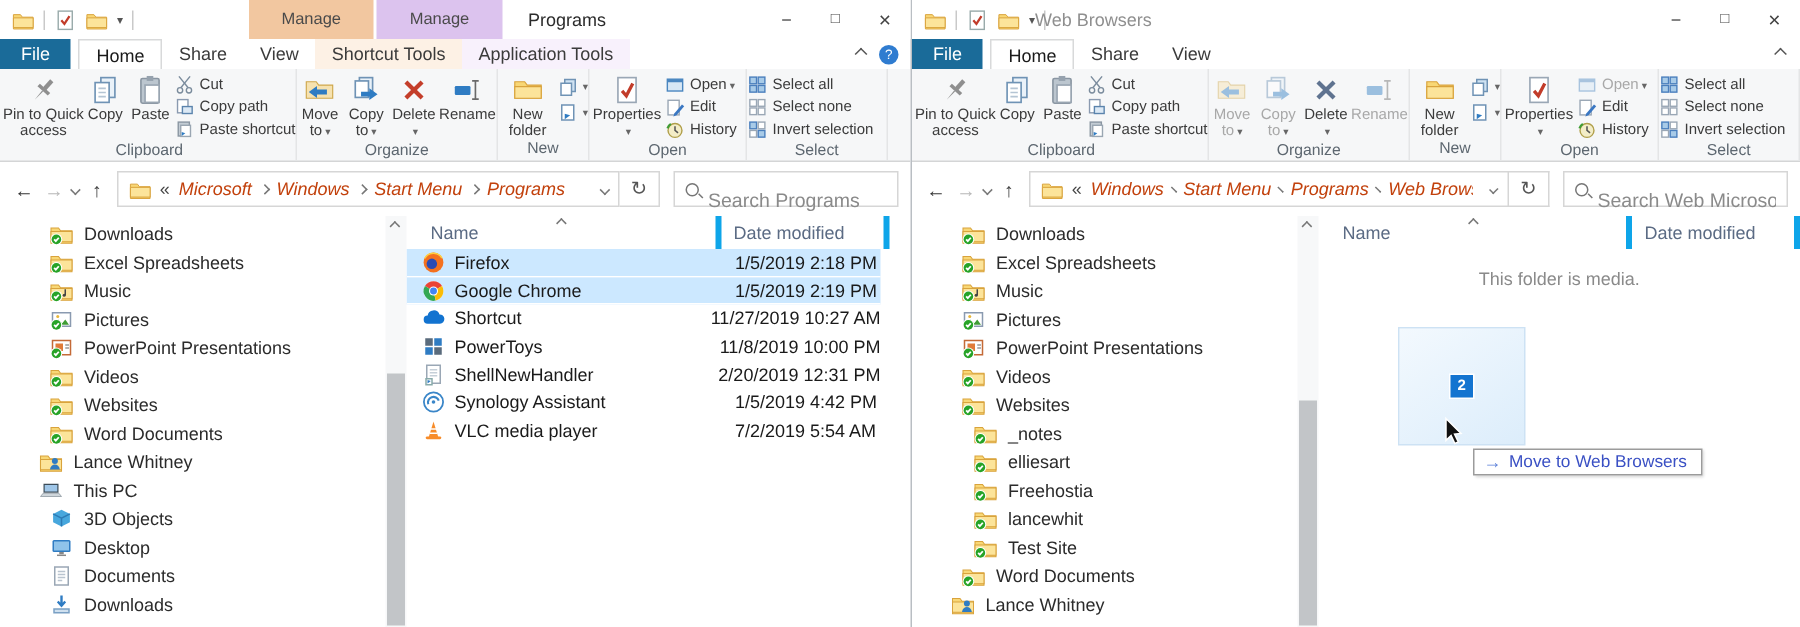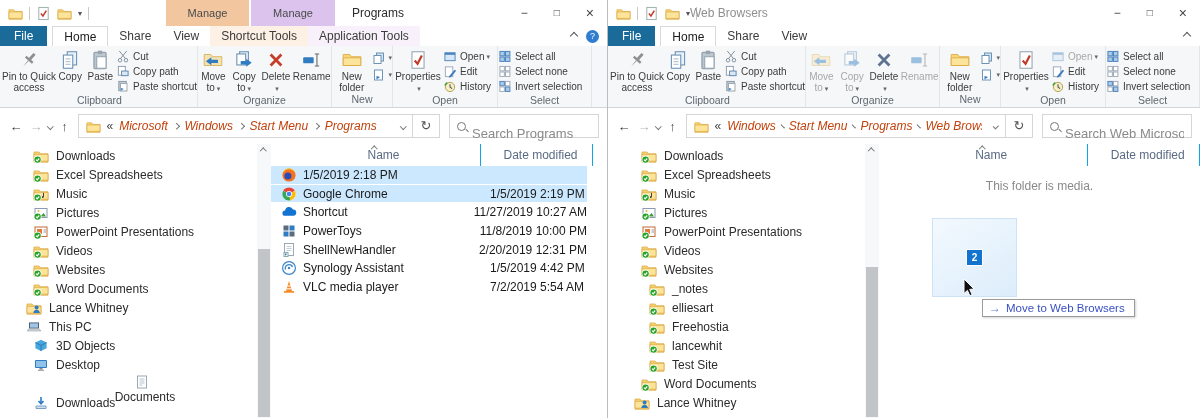--- a/index.html
+++ b/index.html
@@ -89,21 +89,21 @@
   .sidebar { width:257px; padding-top:2px; overflow:hidden; flex:0 0 auto; }
   .sb-item { height:19px; display:flex; align-items:center; font-size:12px; color:#2b2b2b; white-space:nowrap; }
   .sb-ic { width:16px; height:16px; margin-right:7px; flex:0 0 auto; }
   .sb-ic svg { width:100%; height:100%; }
   .vscroll { width:14px; background:#f7f8f9; position:relative; flex:0 0 auto; }
   .vscroll .chev { position:absolute; left:4px; top:5px; }
   .thumb { position:absolute; left:1px; right:1px; background:#c2c5c8; }
 
   .filepane { flex:1; position:relative; font-size:12px; overflow:hidden; min-width:0; }
   .colheaders { position:relative; height:22px; display:flex; color:#5b6b84; }
-  .ch { line-height:22px; border-right:1px solid #0ea5e9;text-align:center; }
+  .ch { line-height:22px; border-right:4px solid #0ea5e9; }
   .ch.name { width:210px; padding-left:16px; }
   .ch.date { width:112px; padding-left:8px; }
   .colsort { position:absolute; left:101px; top:3px; border-color:#888; }
   .rows { width:316px; }
   .file-row { height:18.6px; display:flex; align-items:center; padding-left:10px; }
   .file-row.sel { background:#cce8ff; box-shadow:inset 0 -1px #fff; }
   .fi { width:16px; height:16px; margin-right:6px; flex:0 0 auto; }
   .fi svg { width:100%; height:100%; }
   .fname { width:187px; color:#1a1a1a; white-space:nowrap; overflow:hidden; }
   .fdate { color:#1a1a1a; white-space:nowrap; }
@@ -570,21 +570,21 @@
           </div>
           <div class="sb-item" style="padding-left: 33px;">
             <span class="sb-ic"><svg viewBox="0 0 16 16">
                 <rect x="2" y="3" width="12" height="8" rx="1" fill="#2f7cc3"></rect>
                 <rect x="3" y="4" width="10" height="6" fill="#8fc3ea"></rect>
                 <rect x="6.5" y="11" width="3" height="1.5" fill="#888"></rect>
                 <rect x="5" y="12.7" width="6" height="1" fill="#888"></rect>
               </svg></span>
             <span>Desktop</span>
           </div>
-          <div class="sb-item" style="padding-left: 33px; flex-direction: column;">
+          <div class="sb-item" style="padding-left: 33px;">
             <span class="sb-ic"><svg viewBox="0 0 16 16">
                 <rect x="3.5" y="2" width="9" height="12" fill="#fff" stroke="#9aa7b5"></rect>
                 <g stroke="#b9c4cf">
                   <path d="M5.5 5h5M5.5 7h5M5.5 9h5M5.5 11h3"></path>
                 </g>
               </svg></span>
             <span>Documents</span>
           </div>
           <div class="sb-item" style="padding-left: 33px;">
             <span class="sb-ic"><svg viewBox="0 0 16 16">
@@ -604,20 +604,21 @@
           <div class="ch name">Name</div>
           <div class="ch date">Date modified</div>
         </div>
         <div class="rows">
             <div class="file-row sel">
               <span class="fi"><svg viewBox="0 0 16 16">
                   <circle cx="8" cy="8" r="6.6" fill="#f4711f"></circle>
                   <circle cx="6.9" cy="8.9" r="3.5" fill="#2a4bb5"></circle>
                   <path d="M2.2 5.2A6.6 6.6 0 0 1 13.6 5" stroke="#ffcf3e" fill="none"></path>
                 </svg></span>
+              <span class="fname">Firefox</span>
               <span class="fdate">1/5/2019 2:18 PM</span>
             </div>
             <div class="file-row sel">
               <span class="fi"><svg viewBox="0 0 16 16">
                   <circle cx="8" cy="8" r="6.6" fill="#fff"></circle>
                   <path d="M8 8L2.3 4.7A6.6 6.6 0 0 1 13.7 4.7z" fill="#ea4335"></path>
                   <path d="M8 8L2.3 4.7A6.6 6.6 0 0 0 9.5 14.4z" fill="#34a853"></path>
                   <path d="M8 8l5.7-3.3A6.6 6.6 0 0 1 9.5 14.4z" fill="#fbbc05"></path>
                   <circle cx="8" cy="8" r="3" fill="#fff"></circle>
                   <circle cx="8" cy="8" r="2.3" fill="#4285f4"></circle>

